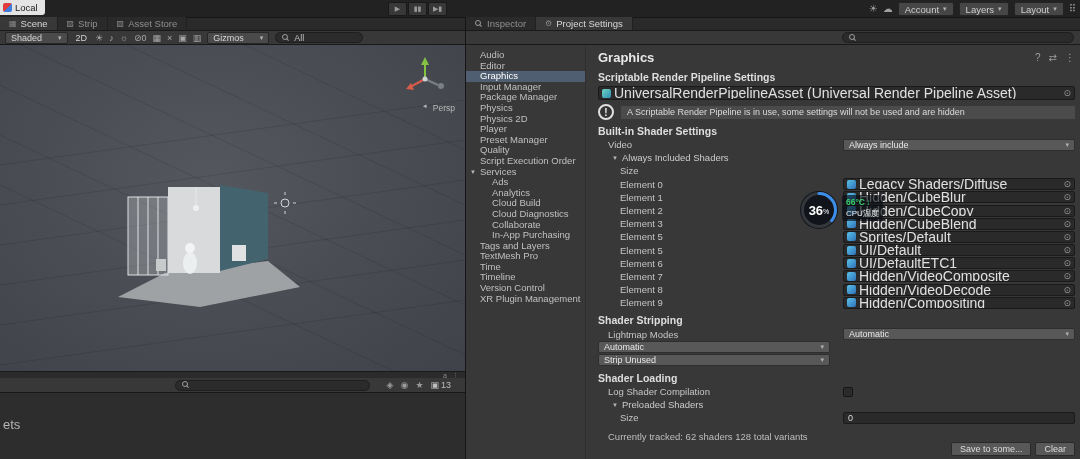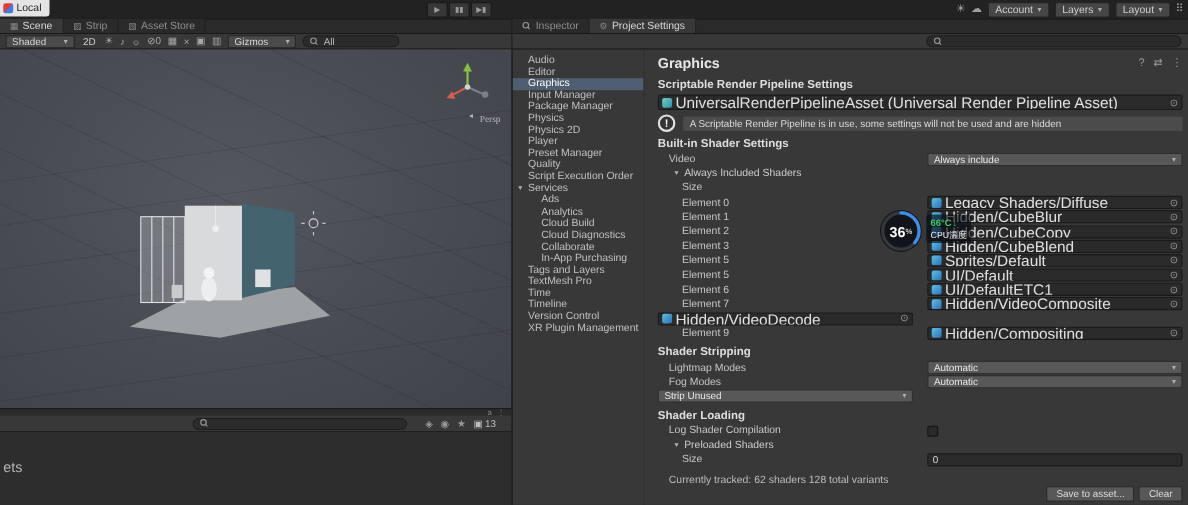--- a/index.html
+++ b/index.html
@@ -41,21 +41,21 @@
   .ticon { color:#a8a8a8; font-size:9px; }
   .searchbox { height:11px; background:#2b2b2b; border:1px solid #1e1e1e; border-radius:6px;
     display:flex; align-items:center; gap:4px; padding:0 6px; color:#bdbdbd; font-size:9px; }
   .mag { width:8px; height:8px; position:relative; display:inline-block; flex:none;}
   .mag::before { content:""; position:absolute; width:4px; height:4px; border:1px solid #9a9a9a;
     border-radius:50%; left:0; top:0; }
   .mag::after { content:""; position:absolute; width:3px; height:1px; background:#9a9a9a;
     transform:rotate(45deg); left:4px; top:5px; }
   .viewport { position:absolute; left:0; top:27px; width:465px; height:326px; overflow:hidden;
     background:radial-gradient(ellipse at 45% 40%, #54585e 0%, #484c52 55%, #3f4349 100%); }
-  .persp { position:absolute; right:10px; top:58px; color:#b9b9b9; font-size:8.5px; display:flex; gap:5px; align-items:flex-start;font-family:Liberation Serif, serif;}
+  .persp { position:absolute; right:10px; top:58px; color:#b9b9b9; font-size:8.5px; display:flex; gap:5px; align-items:flex-start;}
   .axis-gizmo { position:absolute; right:14px; top:8px; }
   .mini-bar { position:absolute; left:0; top:353px; width:465px; height:7px; background:#2b2b2b;
     border-top:1px solid #191919; display:flex; justify-content:flex-end; align-items:center; gap:5px; padding:0 6px;
     color:#8a8a8a; font-size:7px; line-height:7px;}
   .project-bar { position:absolute; left:0; top:360px; width:465px; height:15px; background:#383838;
     border-bottom:1px solid #191919; display:flex; align-items:center; }
   .proj-search { position:absolute; left:175px; width:195px; }
   .proj-icons { position:absolute; right:14px; display:flex; gap:7px; align-items:center; color:#9a9a9a; font-size:9px;}
   .count-chip { display:flex; align-items:center; gap:2px; color:#bdbdbd; font-size:9px; }
   .bottom-panel { position:absolute; left:0; top:375px; width:465px; height:66px; background:#2d2d2d; }
@@ -412,20 +412,21 @@
           </div>
           <div class="frow">
             <div class="flabel indent2">Element 7</div>
             <div class="obj-field">
               <span class="shader-ic"></span>
               <span class="obj-text">Hidden/VideoComposite</span>
               <span class="picker">⊙</span>
             </div>
           </div>
           <div class="frow">
+            <div class="flabel indent2">Element 8</div>
             <div class="obj-field">
               <span class="shader-ic"></span>
               <span class="obj-text">Hidden/VideoDecode</span>
               <span class="picker">⊙</span>
             </div>
           </div>
           <div class="frow">
             <div class="flabel indent2">Element 9</div>
             <div class="obj-field">
               <span class="shader-ic"></span>
@@ -437,21 +438,20 @@
 
         <div class="sec-head">Shader Stripping</div>
         <div class="frow">
           <div class="flabel">Lightmap Modes</div>
           <div class="dropdown">
             <span>Automatic</span>
             <span class="caret">▾</span>
           </div>
         </div>
         <div class="frow">
-          <div class="flabel">Fog Modes</div>
           <div class="dropdown">
             <span>Automatic</span>
             <span class="caret">▾</span>
           </div>
         </div>
         <div class="frow">
           <div class="dropdown">
             <span>Strip Unused</span>
             <span class="caret">▾</span>
           </div>
@@ -469,21 +469,21 @@
           <span>Preloaded Shaders</span>
         </div>
         <div class="frow">
           <div class="flabel indent2">Size</div>
           <div class="text-field">0</div>
         </div>
 
         <div class="tracked">Currently tracked: 62 shaders 128 total variants</div>
 
         <div class="footer-btns">
-          <div class="btn">Save to asset...</div>
+          <div class="btn">Save to some...</div>
           <div class="btn">Clear</div>
         </div>
       </div>
     </div>
   </div>
 
   <div class="cpu">
     <div class="cpu-circle">
       <svg width="42" height="42">
         <circle cx="21" cy="21" r="19" fill="rgba(8,12,20,0.8)"></circle>

